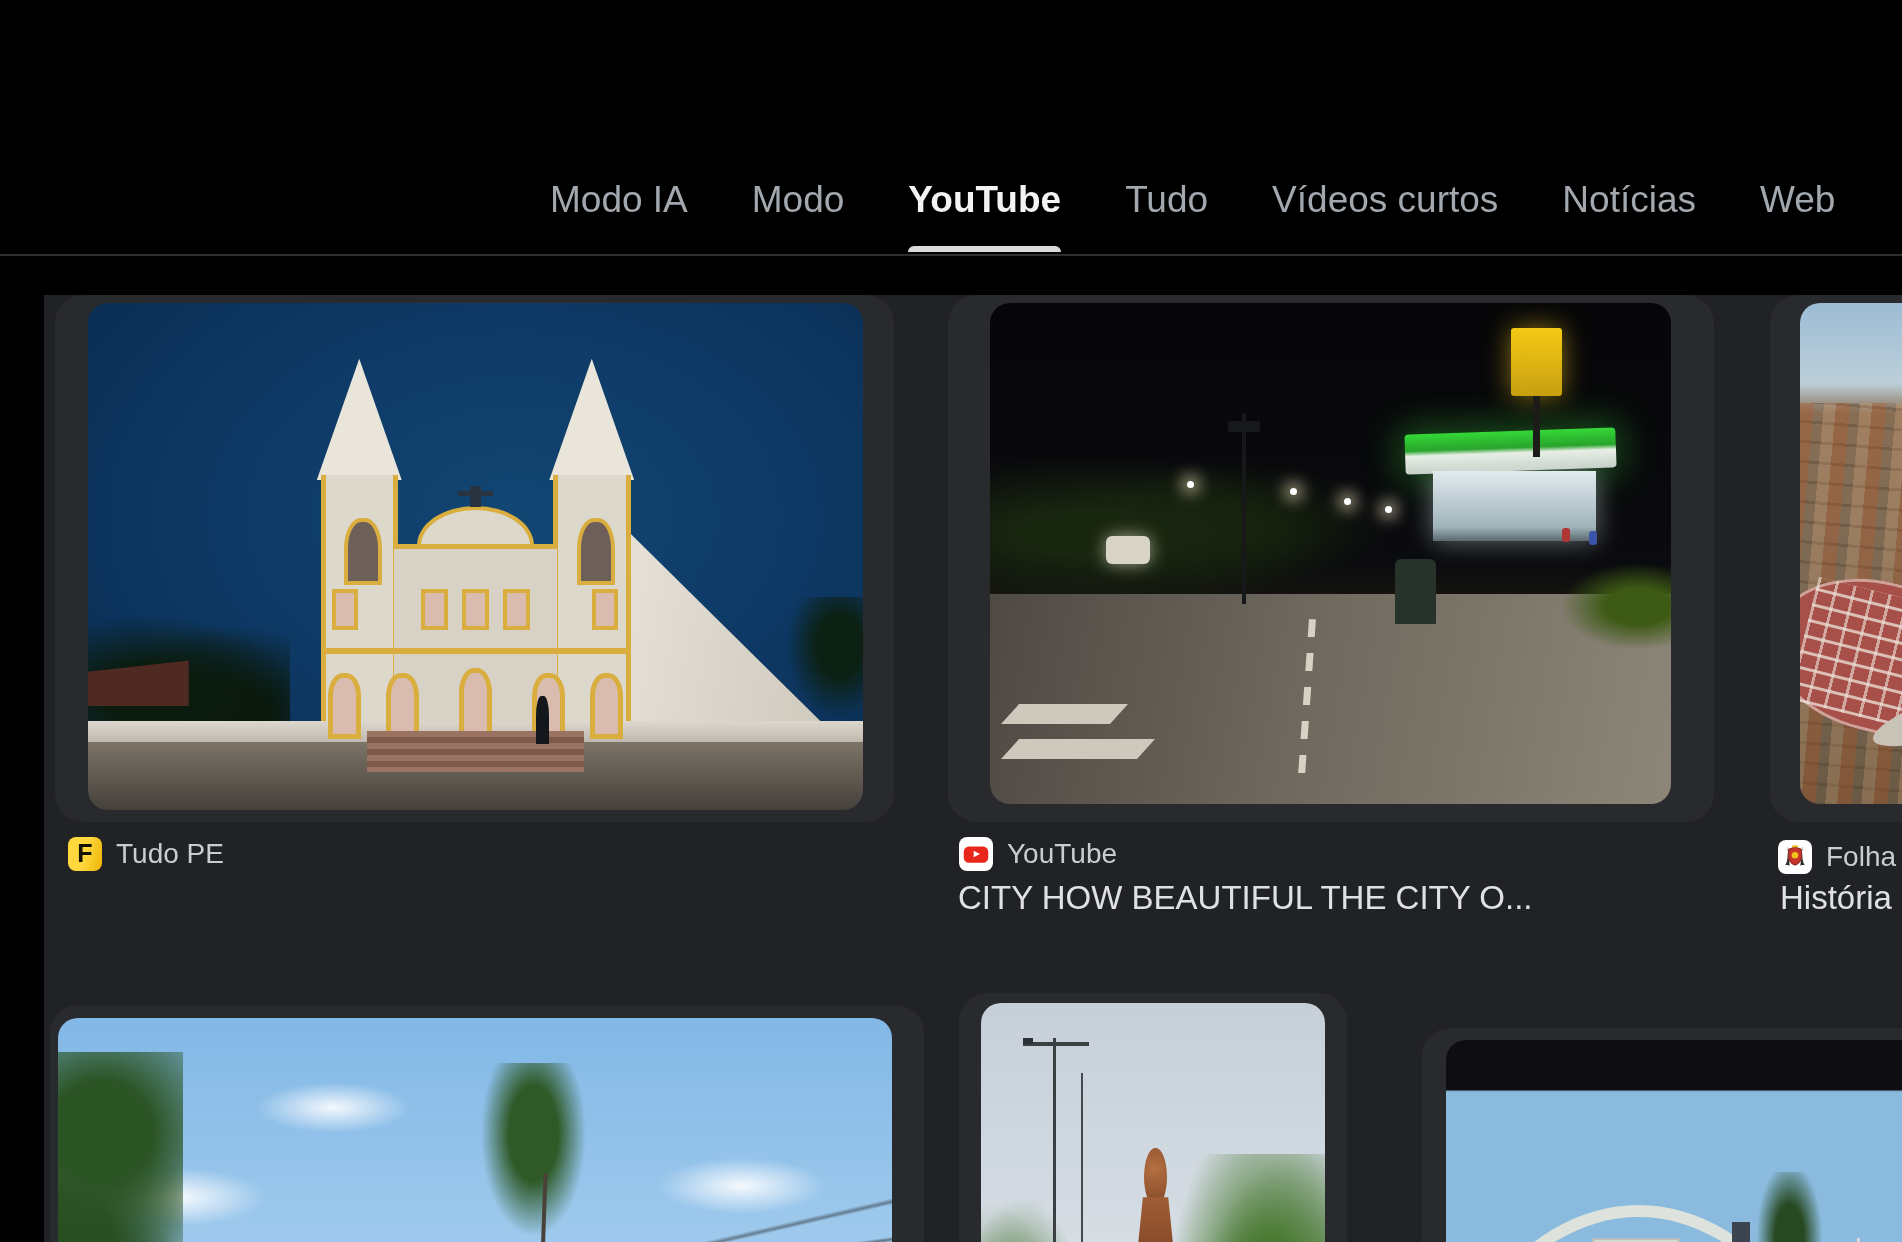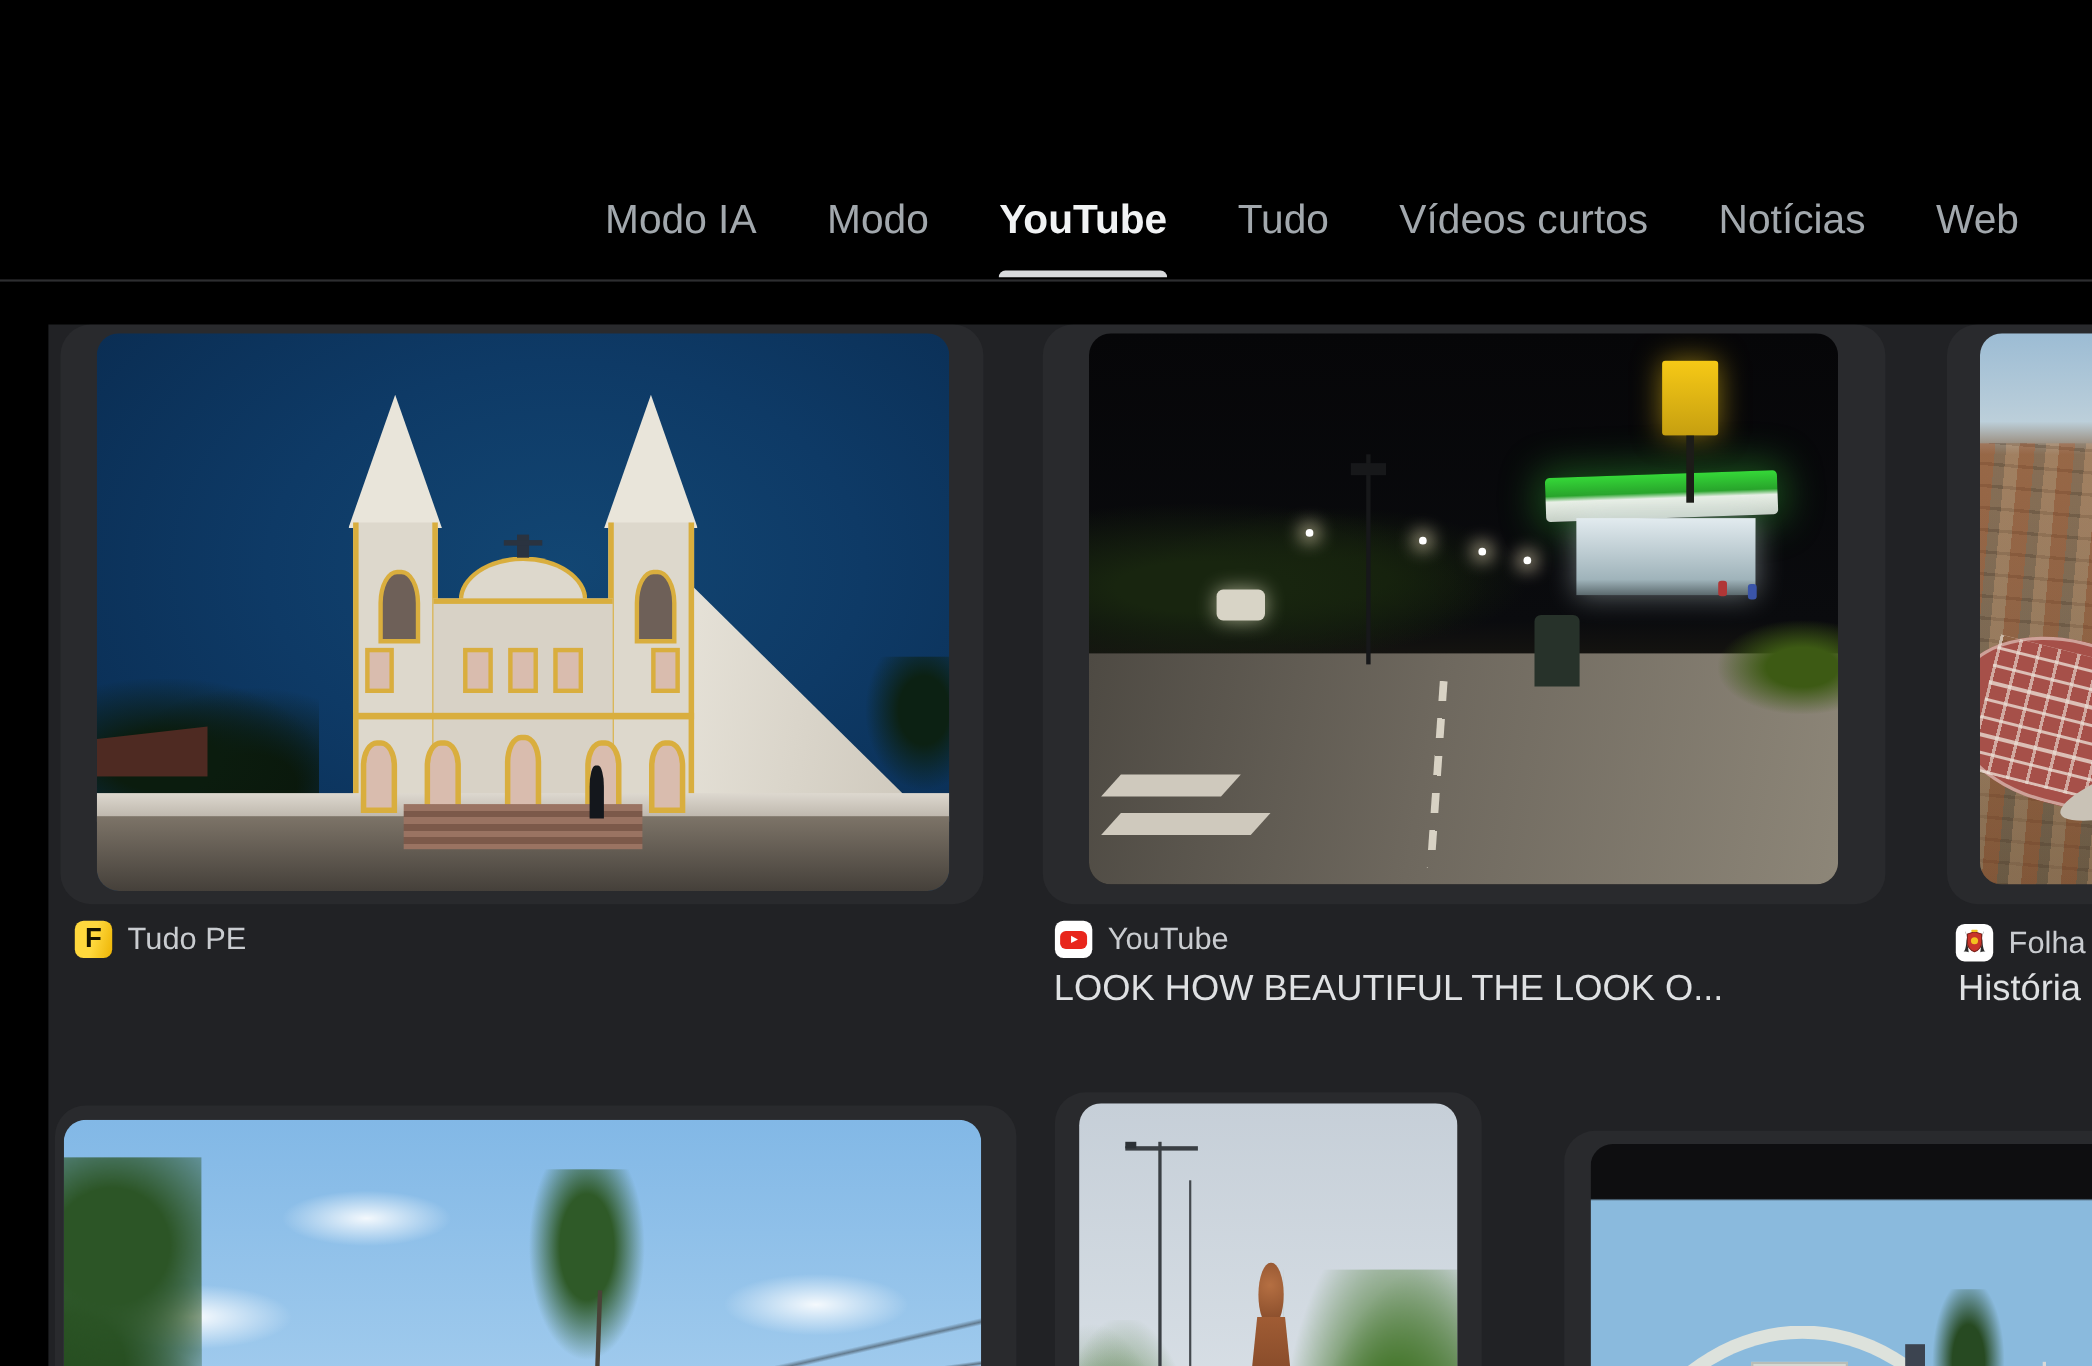--- a/index.html
+++ b/index.html
@@ -283,21 +283,21 @@
   </div>
   <div class="caption-src cap2-src">
     <div class="fav fav-white">
       <svg width="28" height="28" viewBox="0 0 24 24">
         <rect x="1.5" y="5.5" width="21" height="14" rx="4.5" fill="#e8261c"></rect>
         <path d="M10 9.2v5.6l5.4-2.8z" fill="#ffffff"></path>
       </svg>
     </div>
     <div class="src-label">YouTube</div>
   </div>
-  <div class="caption-title cap2-title">LOOK HOW BEAUTIFUL THE LOOK O...</div>
+  <div class="caption-title cap2-title">CITY HOW BEAUTIFUL THE CITY O...</div>
 
   <div class="card card3"></div>
   <div class="thumb thumb3">
     <div class="scene sc-aerial">
       <div class="ae-roofs"></div>
       <div class="ae-plaza"></div>
       <div class="ae-road"></div>
     </div>
   </div>
   <div class="caption-src cap3-src">

